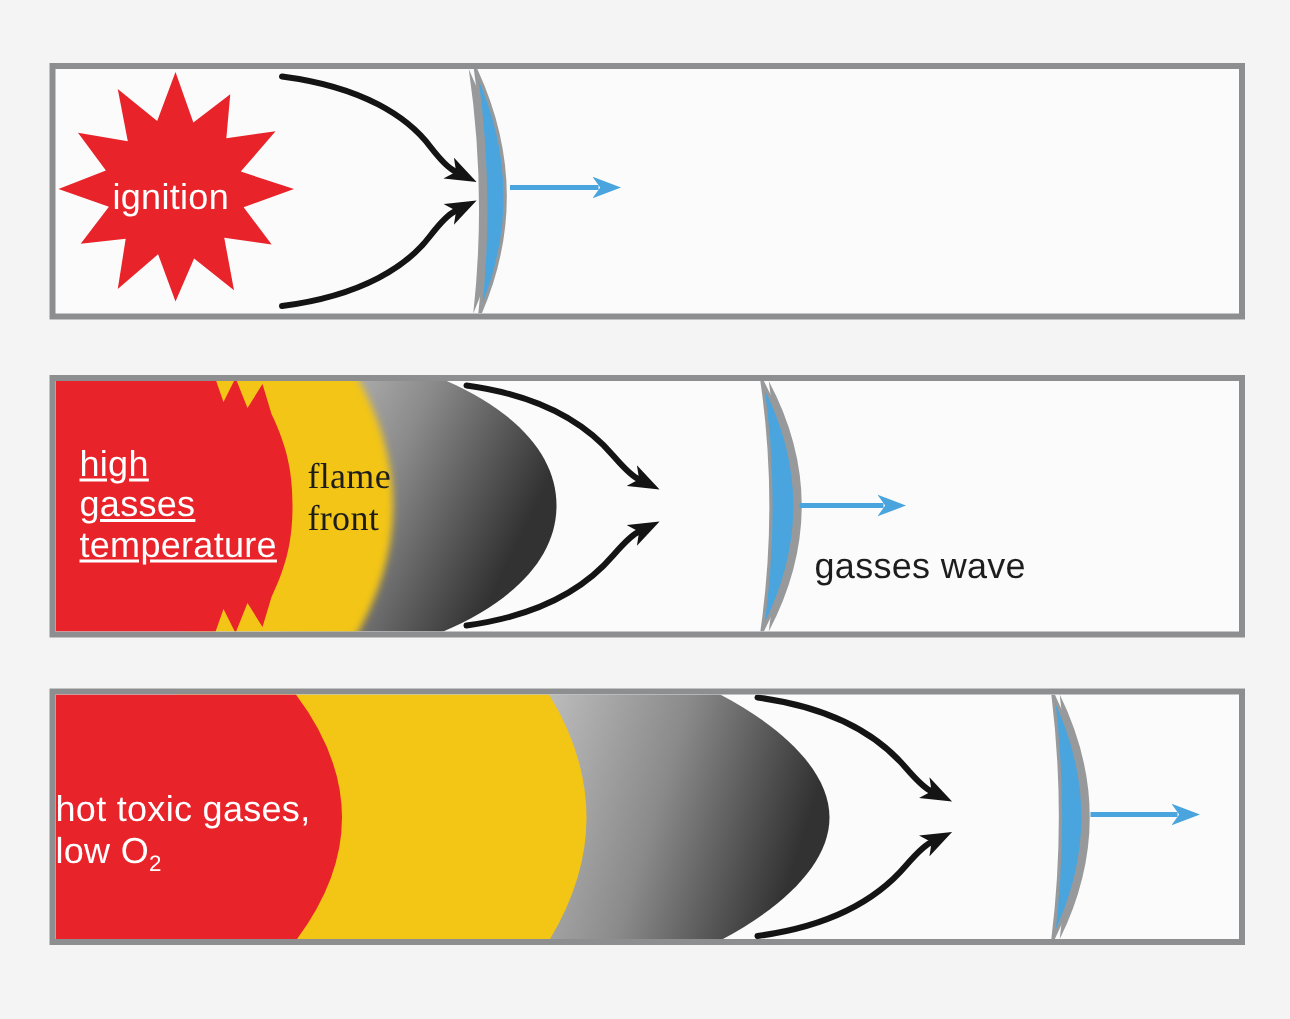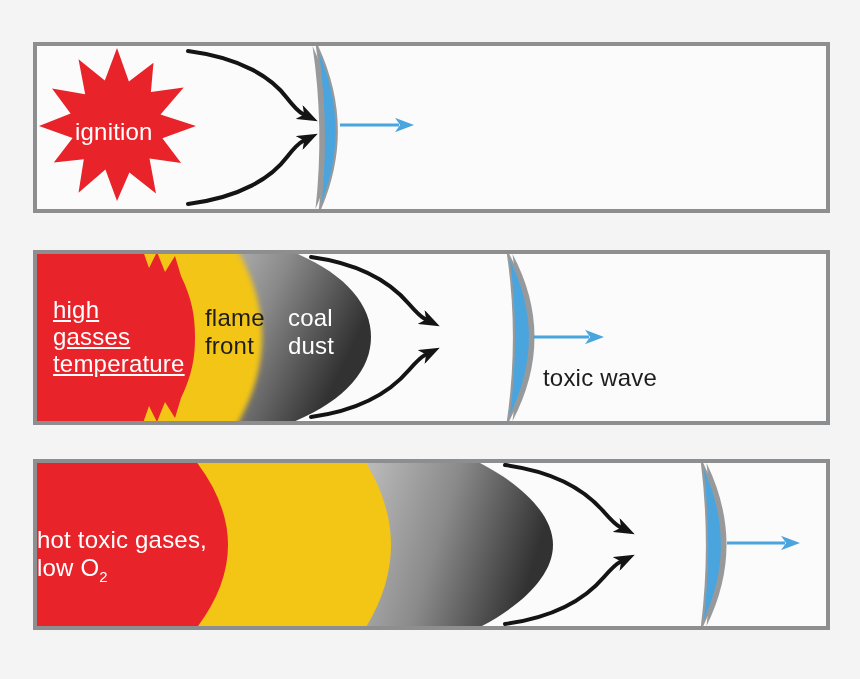--- a/index.html
+++ b/index.html
@@ -112,29 +112,25 @@
         <path class="lens-blue" d="M471,0 Q515,83 471,167 Q483,83 471,0 Z"></path>
       </g>
 
       <path class="stroke-blue" d="M496,83 L552,83" marker-end="url(#mu2)"></path>
     </svg>
     <div class="lbl white" style="left:16px;top:42px;text-decoration:underline;">
       <div>high</div>
       <div>gasses</div>
       <div>temperature</div>
     </div>
-    <div class="lbl black" style="left:168px;top:50px;line-height:28px;">
+    <div class="lbl black" style="left:168px;top:50px;line-height:28px;font-family:Liberation Serif, serif;">
       <div>flame</div>
       <div>front</div>
     </div>
-    <div class="lbl white" style="left:251px;top:50px;line-height:28px;">
-      <div>coal</div>
-      <div>dust</div>
-    </div>
-    <div class="lbl black" style="left:506px;top:110px;">toxic wave</div>
+    <div class="lbl black" style="left:506px;top:110px;">gasses wave</div>
   </div>
 
   <div class="panel" id="panel-3">
     <svg viewBox="0 0 789 163" preserveAspectRatio="none">
       <defs>
         <marker id="mb3" viewBox="0 0 12 9" refX="2.5" refY="4.5" markerWidth="5.2" markerHeight="3.9" orient="auto" markerUnits="strokeWidth">
           <path d="M0,0 L12,4.5 L0,9 L3.2,4.5 Z" class="fill-black"></path>
         </marker>
         <marker id="mu3" viewBox="0 0 12 9" refX="2.5" refY="4.5" markerWidth="6" markerHeight="4.5" orient="auto" markerUnits="strokeWidth">
           <path d="M0,0 L12,4.5 L0,9 L3.2,4.5 Z" class="fill-blue"></path>

